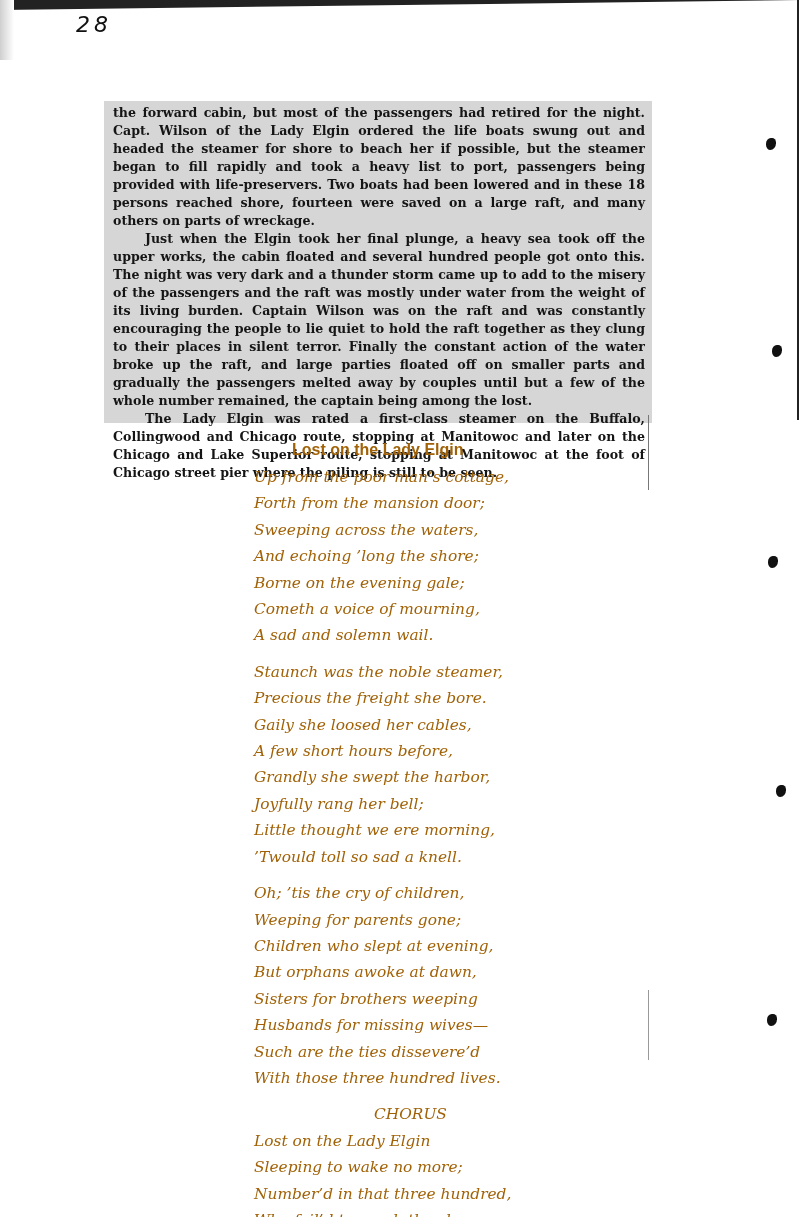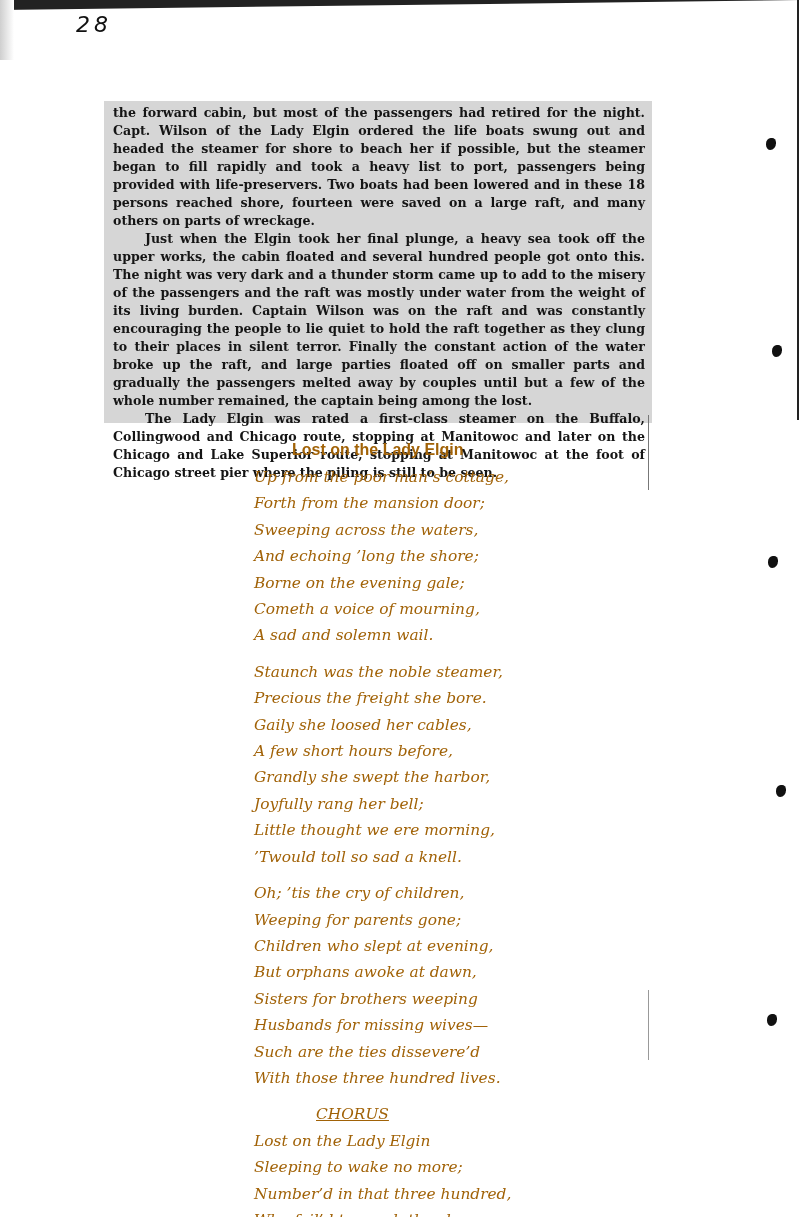--- a/index.html
+++ b/index.html
@@ -42,21 +42,21 @@
     position: absolute; left: 254px; top: 440px; width: 330px;
     font-family: "DejaVu Serif", serif; color: #a16207;
   }
   .poem-title {
     font-family: "Liberation Sans", sans-serif; font-weight: bold; font-size: 16px;
     margin-left: 38px; line-height: 20px;
   }
   .stanza { margin: 0 0 18px 0; }
   .line { font-style: italic; font-size: 15.4px; line-height: 18.4px; white-space: nowrap; margin-top: 8px; }
   .chorus-heading {
-    font-style: italic; font-size: 15.4px; line-height: 18.4px; margin-left: 62px; text-decoration: underline;
+    font-style: italic; font-size: 15.4px; line-height: 18.4px; margin-left: 120px;
   }
   .blot {
     position: absolute; width: 10px; height: 12px; background: #111;
     border-radius: 50% 40% 60% 45%;
   }
 </style>
 </head>
 <body>
 
 <div class="corner-shade"></div>

